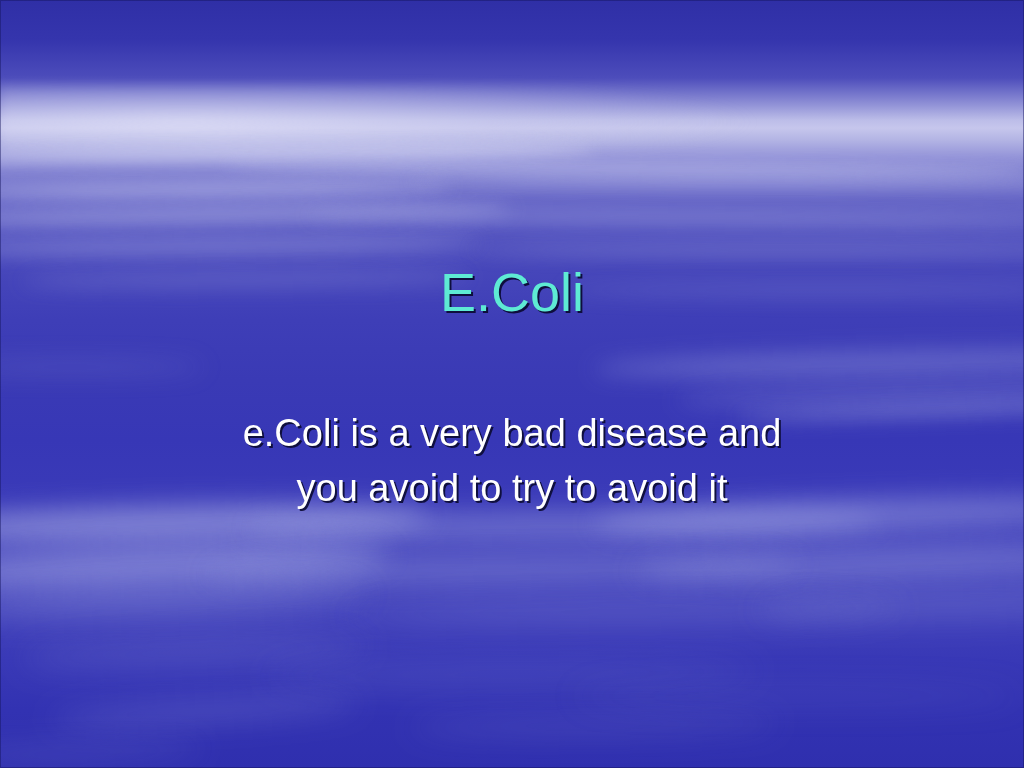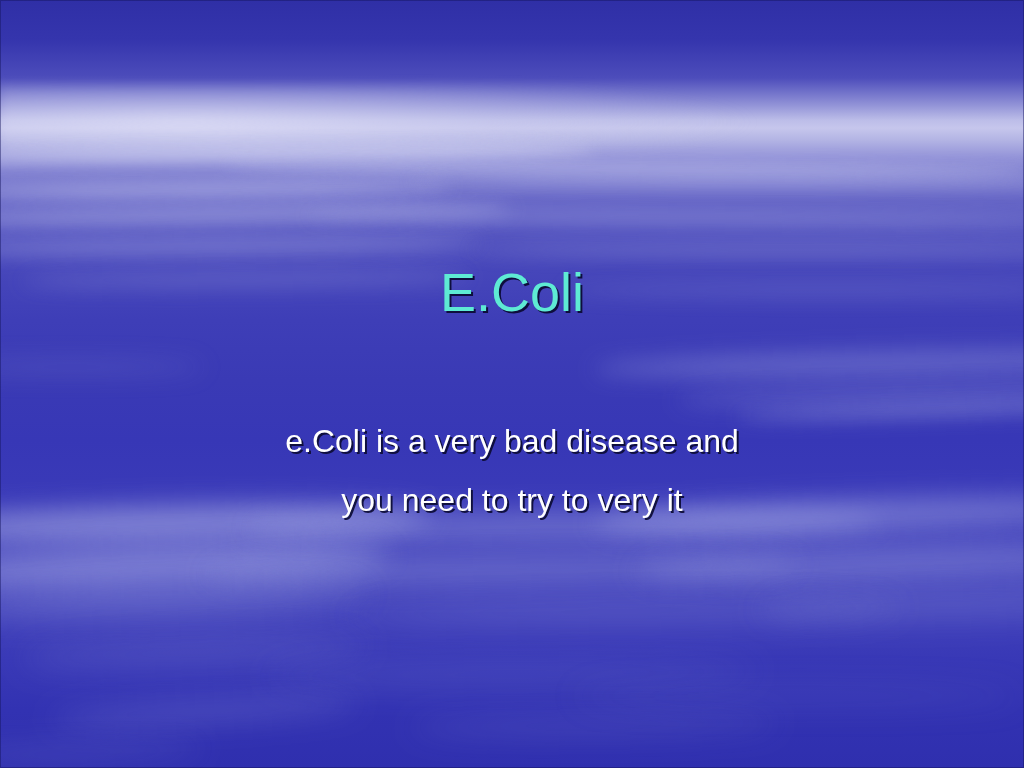--- a/index.html
+++ b/index.html
@@ -127,22 +127,22 @@
   }
 
   .body-box {
     position: absolute;
     left: 96px;
     right: 96px;
     top: 404px;
     text-align: center;
   }
   .body-text {
-    margin: 16px;
-    font-size: 32px;
+    margin: 4px;
+    font-size: 38px;
     font-weight: normal;
     line-height: 1.35;
     color: #ffffff;
     text-shadow: 2px 2px 0 rgba(12,12,52,0.92);
   }
 </style>
 </head>
 <body>
 
 <div class="slide">
@@ -181,17 +181,17 @@
   <div class="streak b13"></div>
   <div class="streak b14"></div>
   <div class="streak b15"></div>
 
   <div class="title-box">
     <h1 class="slide-title">E.Coli</h1>
   </div>
 
   <div class="body-box">
     <p class="body-text">e.Coli is a very bad disease and</p>
-    <p class="body-text">you need to try to very it</p>
+    <p class="body-text">you avoid to try to avoid it</p>
   </div>
 
   <div class="slide-border"></div>
 </div>
 
 </body></html>

